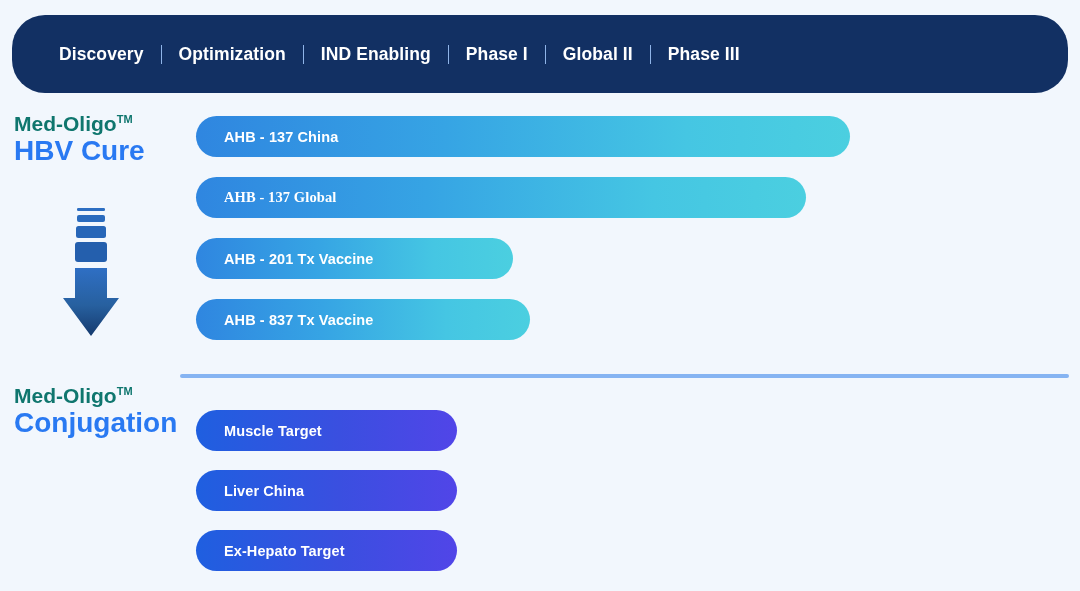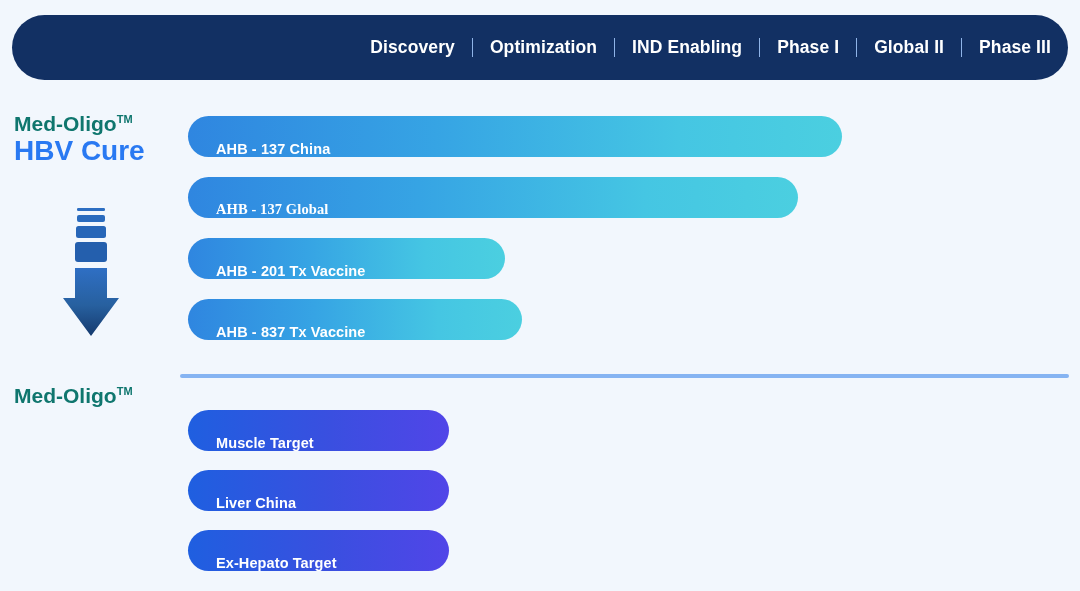--- a/index.html
+++ b/index.html
@@ -14,26 +14,26 @@
     overflow: hidden;
     position: relative;
   }
 
   
   .phase-header {
     position: absolute;
     left: 12px;
     top: 15px;
     width: 1056px;
-    height: 65px;
+    height: 78px;
     background: #123063;
     border-radius: 33px;
     display: flex;
     align-items: center;
-    justify-content: flex-end;
+    justify-content: flex-start;
     box-sizing: border-box;
   }
   .phase-list {
     display: flex;
     align-items: center;
     padding-left: 30px;
   }
   .phase-item {
     color: #ffffff;
     font-size: 17.5px;
@@ -94,25 +94,25 @@
     top: 374px;
     width: 889px;
     height: 4px;
     background: #86b4f2;
     border-radius: 2px;
   }
 
   
   .bar {
     position: absolute;
-    left: 188px;
+    left: 196px;
     height: 41px;
     border-radius: 21px;
     display: flex;
-    align-items: flex-end;
+    align-items: center;
     box-sizing: border-box;
   }
   .bar .bar-label {
     color: #ffffff;
     font-size: 14.5px;
     font-weight: bold;
     padding-left: 28px;
     white-space: nowrap;
     letter-spacing: 0.1px;
   }
@@ -174,20 +174,21 @@
   <span class="bar-label">AHB - 201 Tx Vaccine</span>
 </div>
 <div class="bar cyan" style="top:299px; width:334px;">
   <span class="bar-label">AHB - 837 Tx Vaccine</span>
 </div>
 
 <div class="divider"></div>
 
 <div class="row-label" id="label-aso">
   <div class="brand"><span>Med-Oligo</span><sup>TM</sup></div>
+  <div class="sub">Conjugation</div>
 </div>
 
 <div class="bar violet" style="top:410px; width:261px;">
   <span class="bar-label">Muscle Target</span>
 </div>
 <div class="bar violet" style="top:470px; width:261px;">
   <span class="bar-label">Liver China</span>
 </div>
 <div class="bar violet" style="top:530px; width:261px;">
   <span class="bar-label">Ex-Hepato Target</span>

